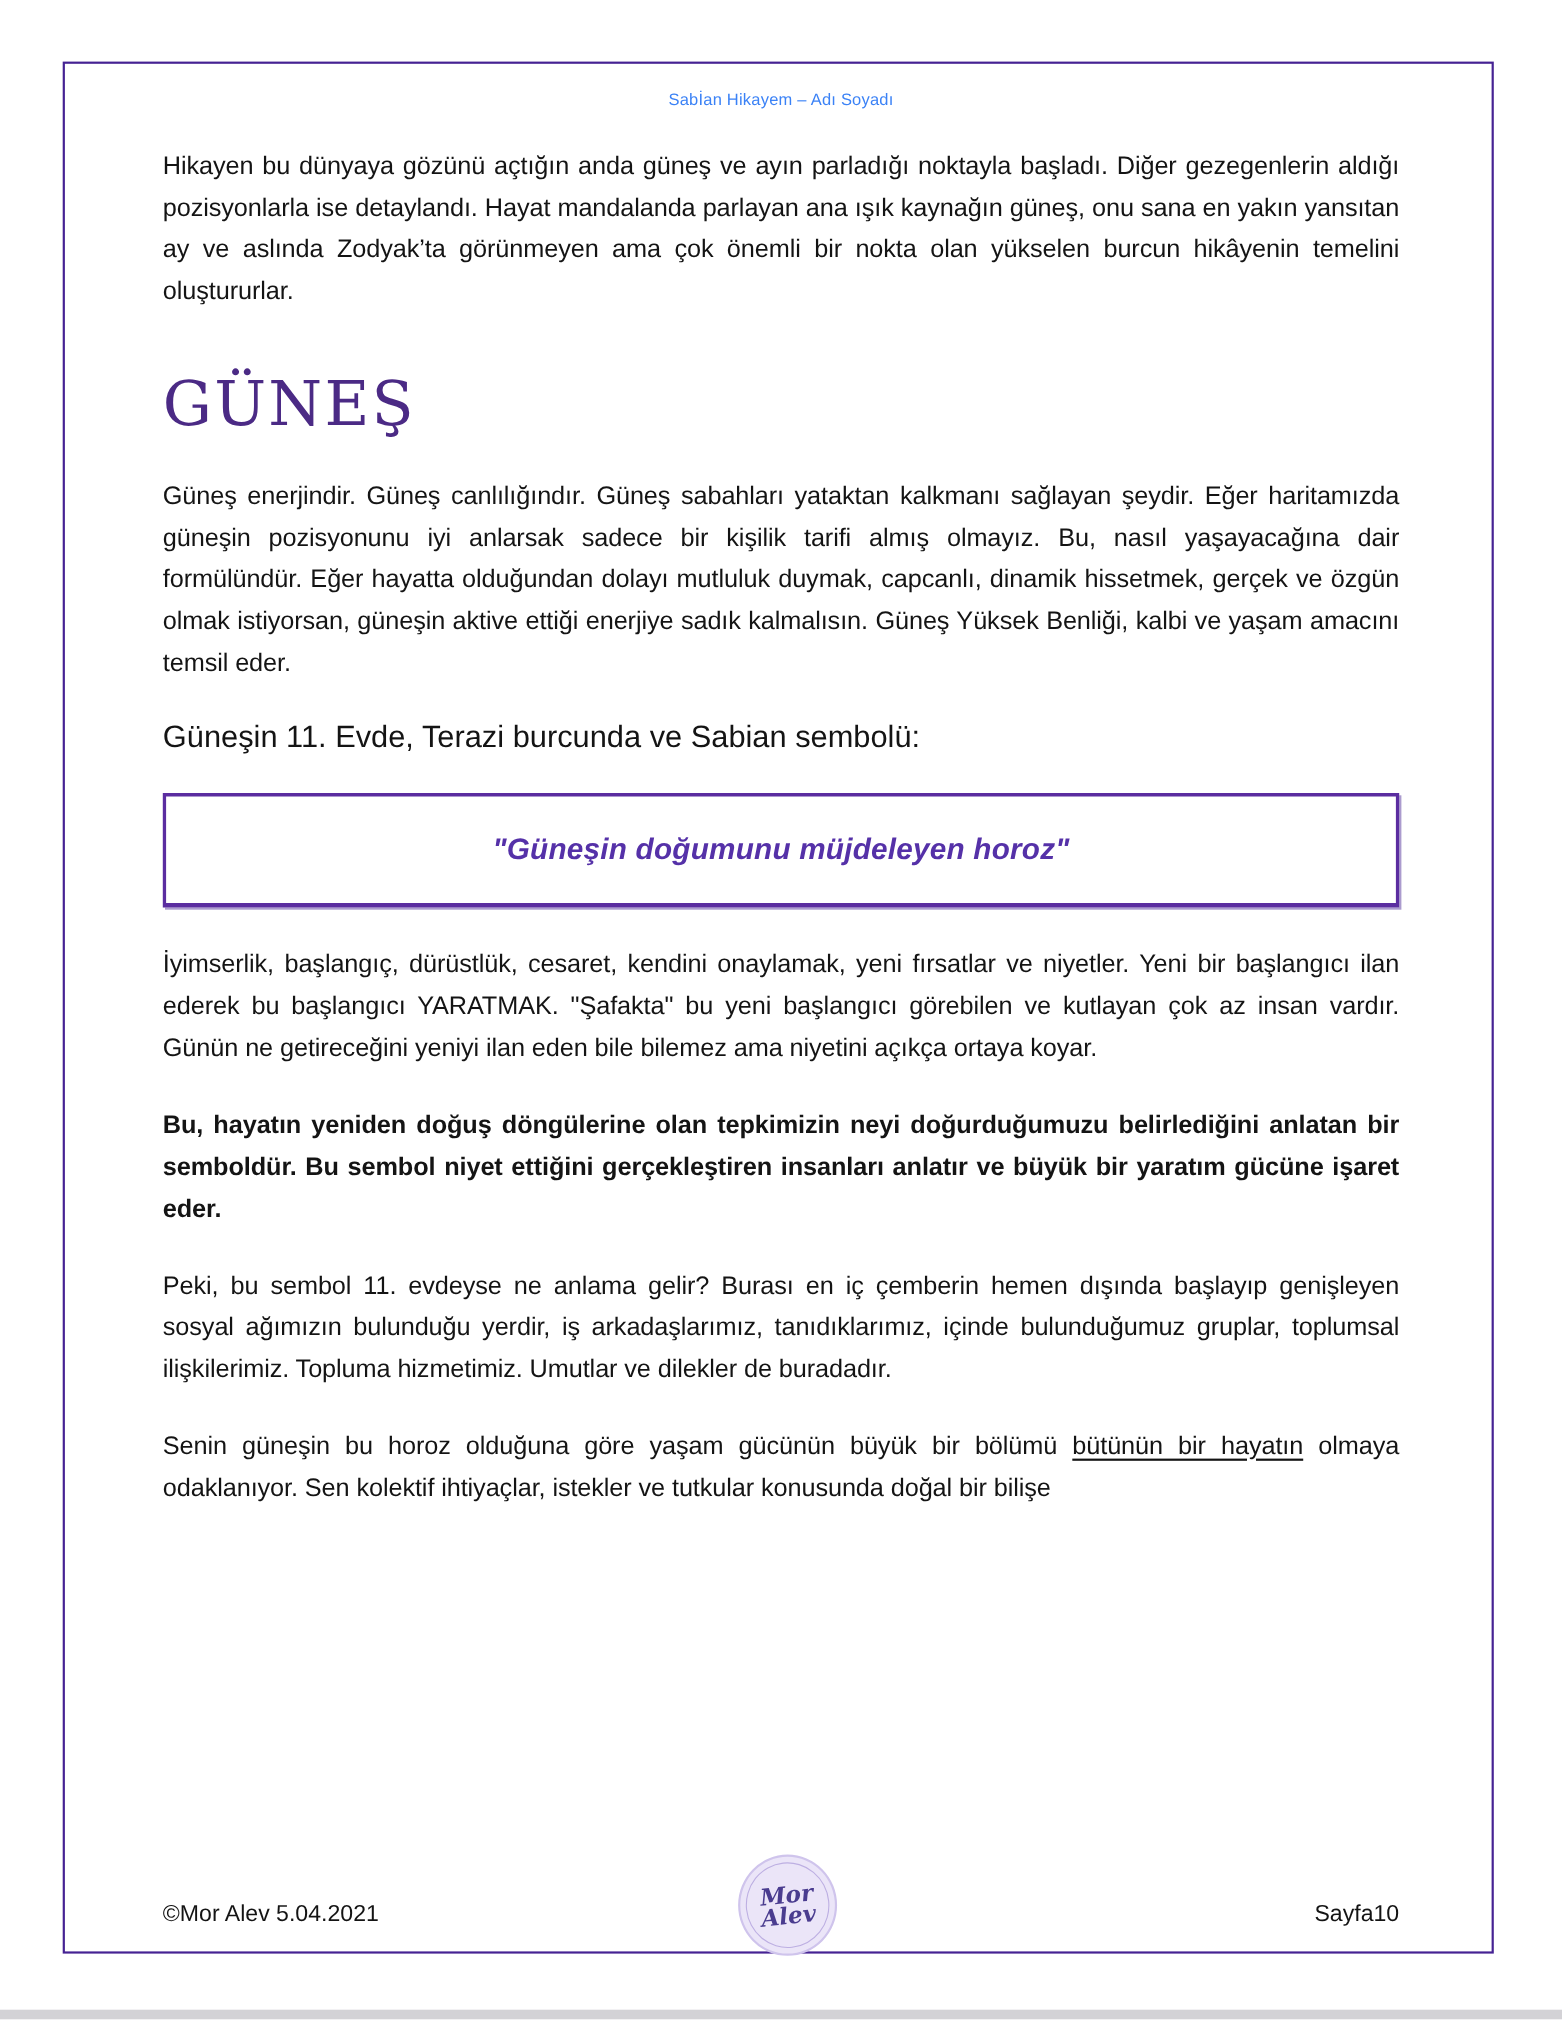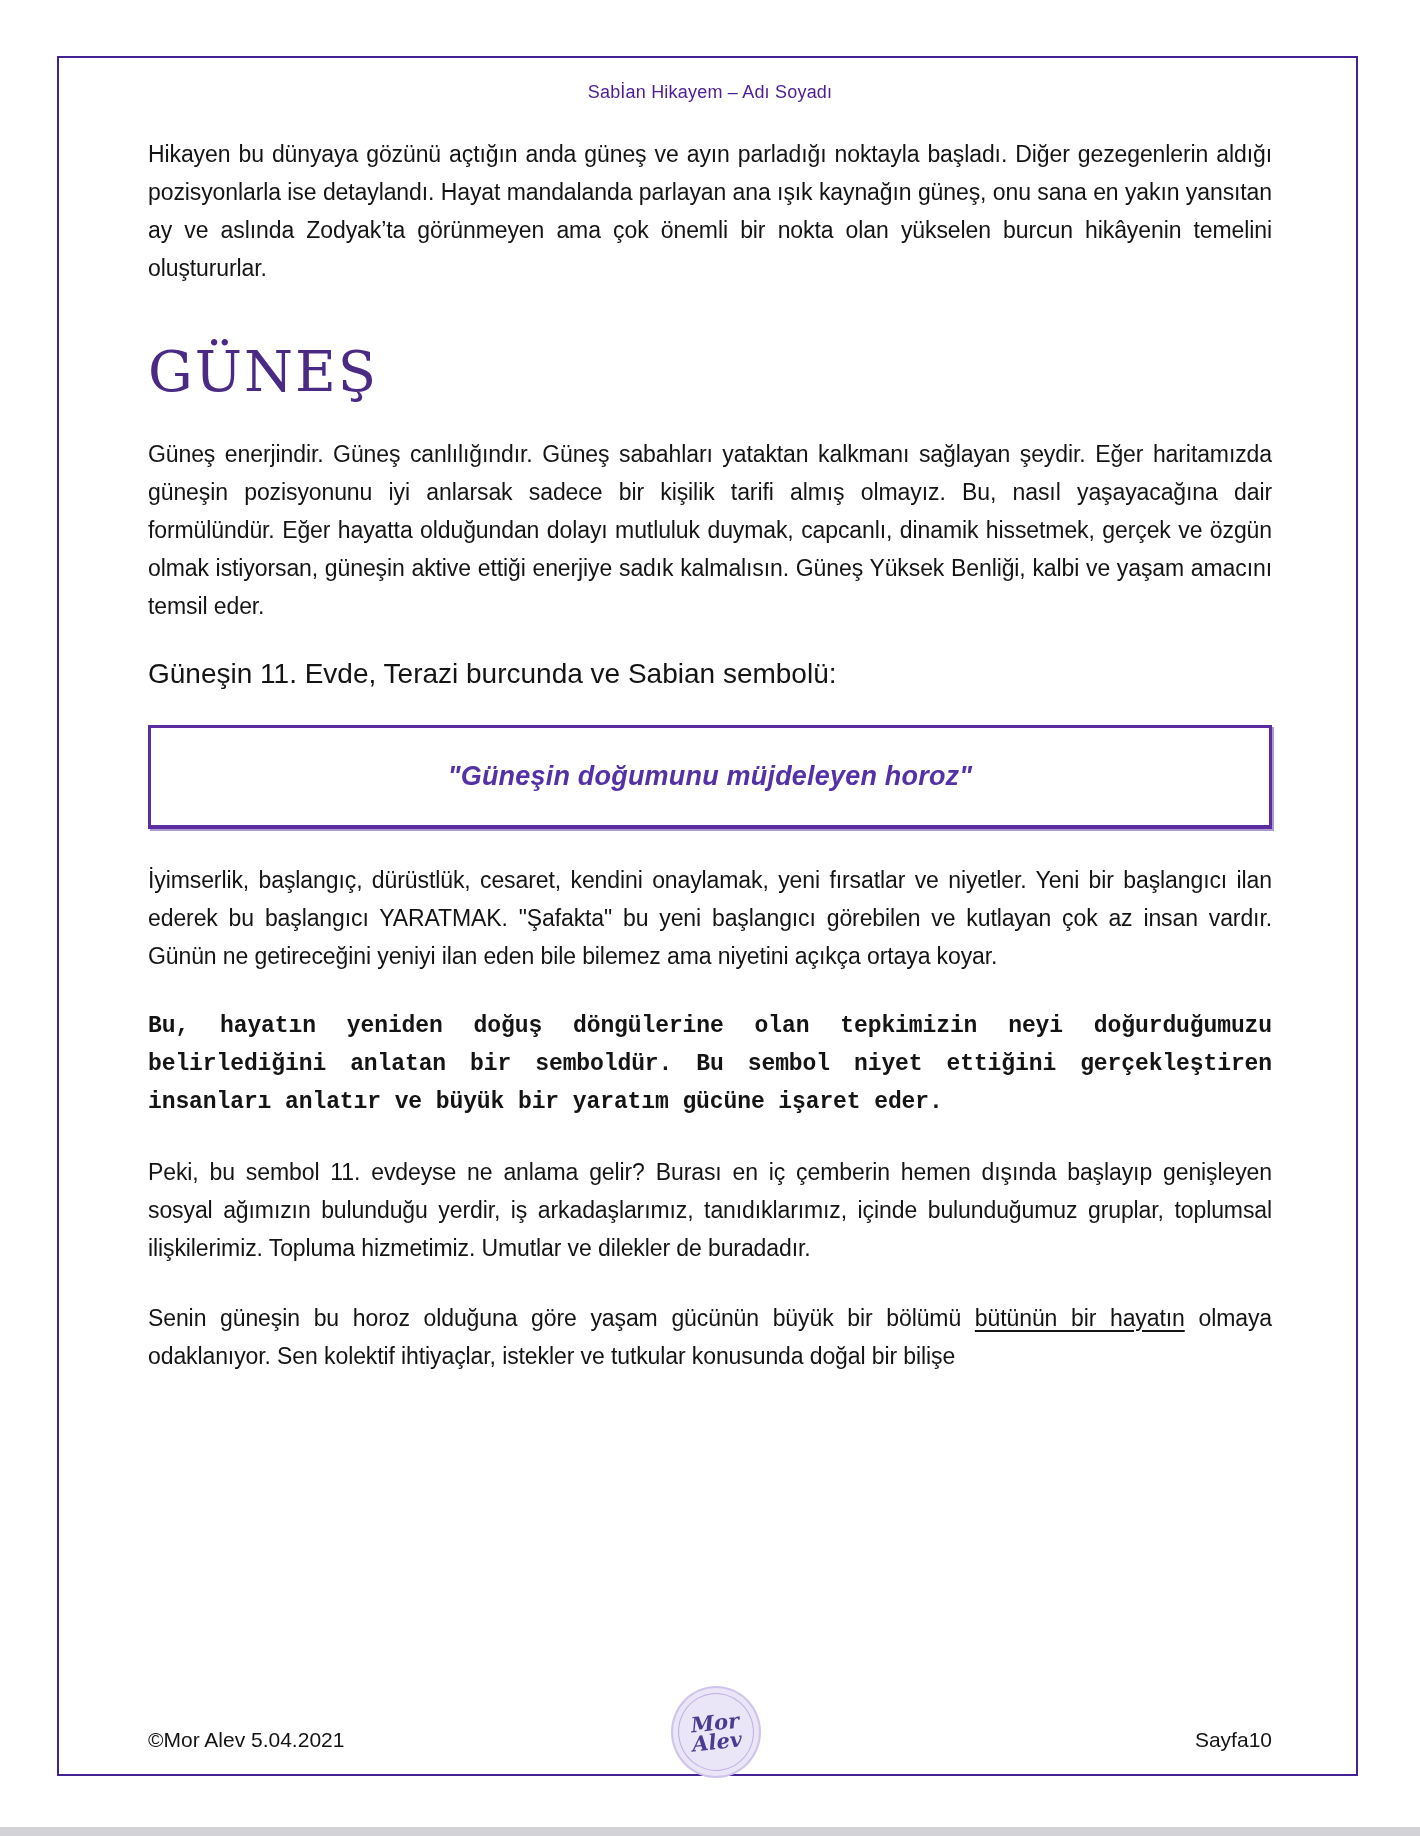--- a/index.html
+++ b/index.html
@@ -12,33 +12,33 @@
     position:absolute;left:57px;top:56px;width:1301px;height:1720px;
     border:2px solid var(--frame-border,#452293);
     box-sizing:border-box;background:#fff;
   }
   .page-bottom-edge{
     position:absolute;left:0;bottom:0;width:1420px;height:9px;
     background:#d3d2d6;
   }
   .content{position:absolute;left:148px;top:0;width:1124px;}
   .header-text{
-    margin-top:82px;text-align:center;font-size:18px;color:#4c1d95;
+    margin-top:82px;text-align:center;font-size:15px;color:#3b82f6;
     letter-spacing:.2px;
   }
   .page-title{
     margin-top:28px;text-align:center;font-size:46px;line-height:1.25;
     font-family:"DejaVu Serif",serif;font-weight:400;color:#0d0d0d;
     letter-spacing:3px;word-spacing:10px;
   }
   p.body{
     margin:0;margin-top:32px;font-size:23px;line-height:38px;
     text-align:justify;color:#141414;letter-spacing:-0.1px;
   }
-  p.body.bold{font-weight:700;font-family:Liberation Mono, monospace;}
+  p.body.bold{font-weight:700;}
   .h-gunes{
     margin-top:54px;font-family:"DejaVu Serif",serif;font-size:56px;
     color:var(--heading-purple,#4b2a85);letter-spacing:2px;font-weight:400;
     line-height:1.1;
   }
   .symbol-intro{
     margin:0;margin-top:30px;font-size:28px;line-height:38px;color:#141414;
   }
   .sabian-box{
     margin-top:32px;border:3px solid var(--box-border,#5b2da0);

